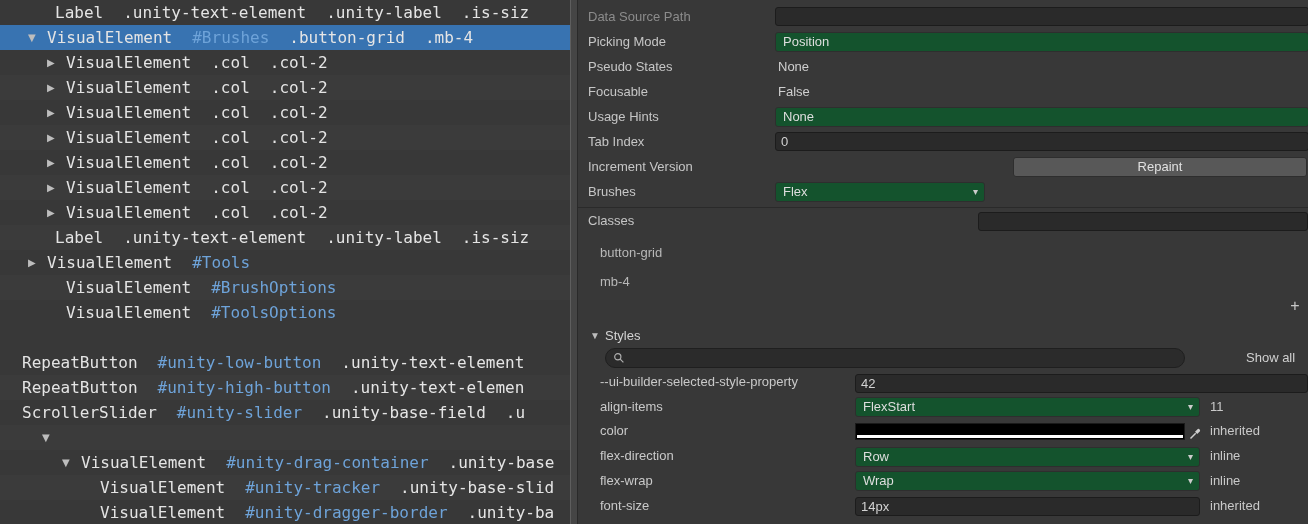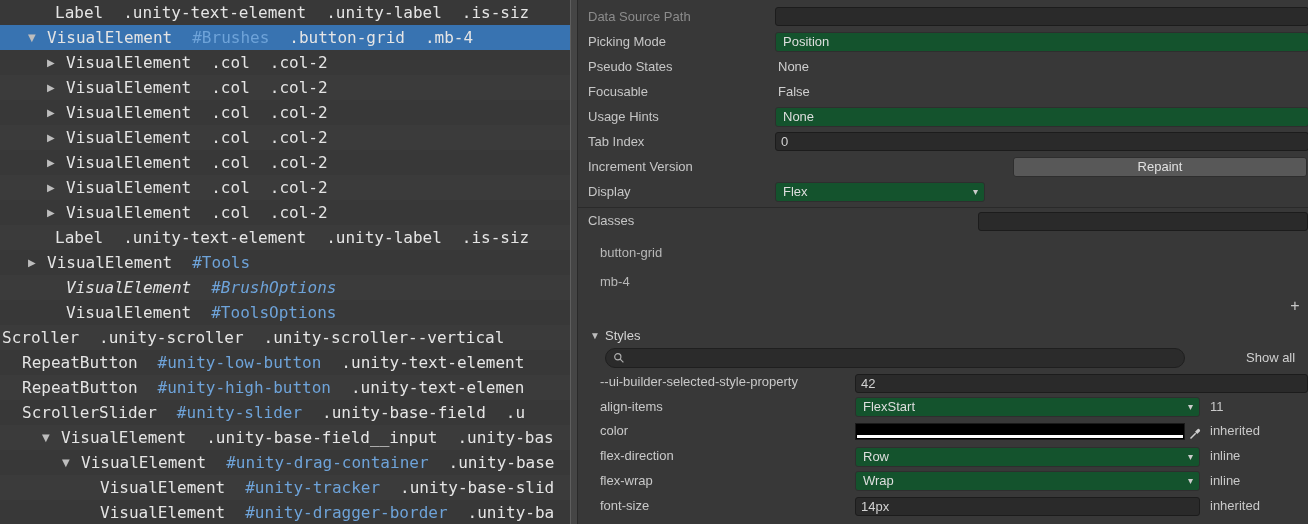--- a/index.html
+++ b/index.html
@@ -108,40 +108,36 @@
         <span class="ttext" style="left: 66px;"><span class="ttype">VisualElement</span><span class="tclass">.col</span><span class="tclass">.col-2</span></span>
       </div>
       <div class="tree-row alt" style="top: 225px;">
         <span class="ttext" style="left: 55px;"><span class="ttype">Label</span><span class="tclass">.unity-text-element</span><span class="tclass">.unity-label</span><span class="tclass">.is-siz</span></span>
       </div>
       <div class="tree-row" style="top: 250px;">
         <span class="tarrow" style="left: 28px;">▶</span>
         <span class="ttext" style="left: 47px;"><span class="ttype">VisualElement</span><span class="tname">#Tools</span></span>
       </div>
       <div class="tree-row alt" style="top: 275px;">
-        <span class="ttext" style="left: 66px; font-style: italic;"><span class="ttype">VisualElement</span><span class="tname">#BrushOptions</span></span>
+        <span class="ttext" style="left: 66px;"><span class="ttype">VisualElement</span><span class="tname">#BrushOptions</span></span>
       </div>
       <div class="tree-row" style="top: 300px;">
         <span class="ttext" style="left: 66px;"><span class="ttype">VisualElement</span><span class="tname">#ToolsOptions</span></span>
       </div>
-      <div class="tree-row alt" style="top: 325px;">
-        <span class="ttext" style="left: 2px;"><span class="ttype">Scroller</span><span class="tclass">.unity-scroller</span><span class="tclass">.unity-scroller--vertical</span></span>
-      </div>
       <div class="tree-row" style="top: 350px;">
         <span class="ttext" style="left: 22px;"><span class="ttype">RepeatButton</span><span class="tname">#unity-low-button</span><span class="tclass">.unity-text-element</span></span>
       </div>
       <div class="tree-row alt" style="top: 375px;">
         <span class="ttext" style="left: 22px;"><span class="ttype">RepeatButton</span><span class="tname">#unity-high-button</span><span class="tclass">.unity-text-elemen</span></span>
       </div>
       <div class="tree-row" style="top: 400px;">
         <span class="ttext" style="left: 22px;"><span class="ttype">ScrollerSlider</span><span class="tname">#unity-slider</span><span class="tclass">.unity-base-field</span><span class="tclass">.u</span></span>
       </div>
       <div class="tree-row alt" style="top: 425px;">
         <span class="tarrow" style="left: 42px;">▼</span>
-        <span class="ttext" style="left: 61px;"><span class="ttype">VisualElement</span><span class="tclass">.unity-base-field__input</span><span class="tclass">.unity-bas</span></span>
       </div>
       <div class="tree-row" style="top: 450px;">
         <span class="tarrow" style="left: 62px;">▼</span>
         <span class="ttext" style="left: 81px;"><span class="ttype">VisualElement</span><span class="tname">#unity-drag-container</span><span class="tclass">.unity-base</span></span>
       </div>
       <div class="tree-row alt" style="top: 475px;">
         <span class="ttext" style="left: 100px;"><span class="ttype">VisualElement</span><span class="tname">#unity-tracker</span><span class="tclass">.unity-base-slid</span></span>
       </div>
       <div class="tree-row" style="top: 500px;">
         <span class="ttext" style="left: 100px;"><span class="ttype">VisualElement</span><span class="tname">#unity-dragger-border</span><span class="tclass">.unity-ba</span></span>
@@ -175,21 +171,21 @@
         </div>
         <div class="prop-row" style="top: 129px;">
           <span class="plabel">Tab Index</span>
           <input class="tf" value="0" style="left: 197px; width: 534px;">
         </div>
         <div class="prop-row" style="top: 154px;">
           <span class="plabel">Increment Version</span>
           <div class="btn" style="left: 435px; width: 294px;">Repaint</div>
         </div>
         <div class="prop-row" style="top: 179px;">
-          <span class="plabel">Display</span>
+          <span class="plabel">Brushes</span>
           <div class="enumf" style="left: 197px; width: 210px;">Flex<span class="darrow">▾</span></div>
         </div>
       </div>
 
     <div class="classes-row">
       <span class="plabel">Classes</span>
       <input class="tf add-class-input" value="" style="">
     </div>
 
     <div id="class-list">

